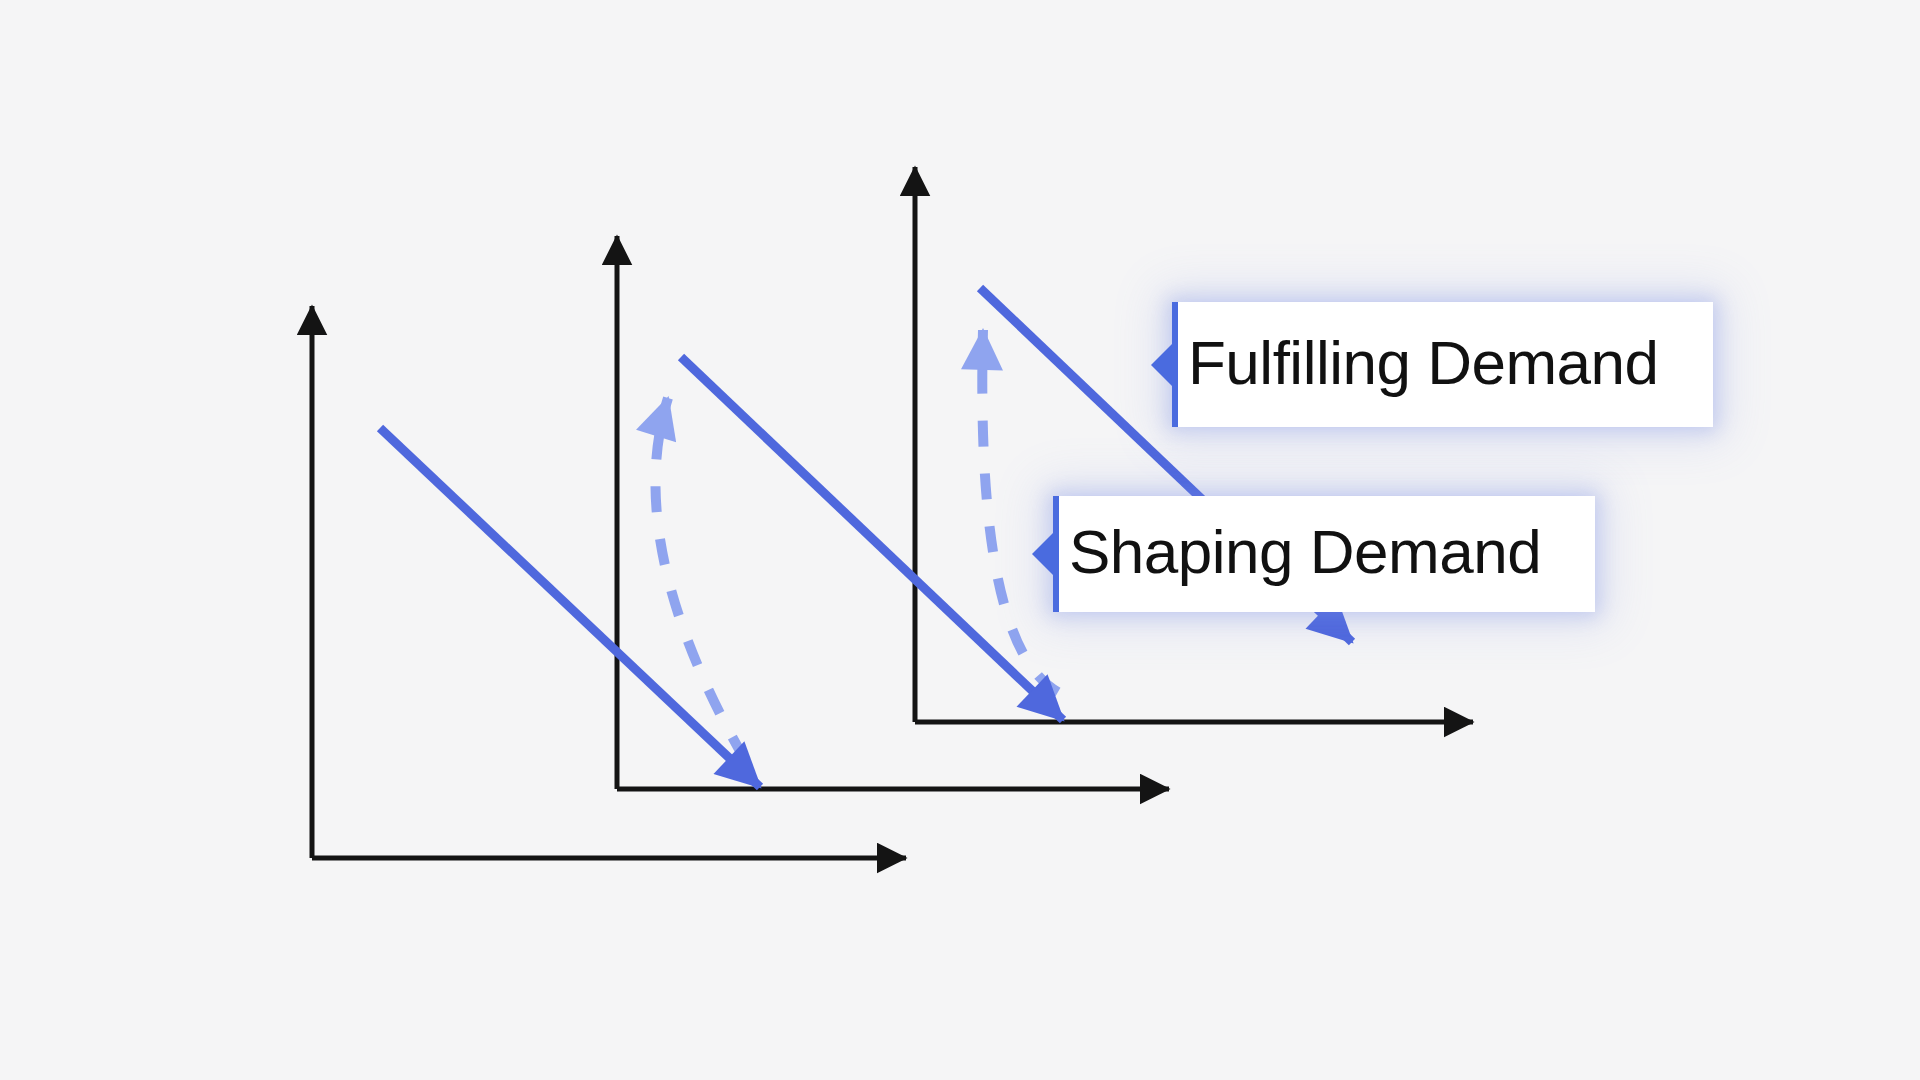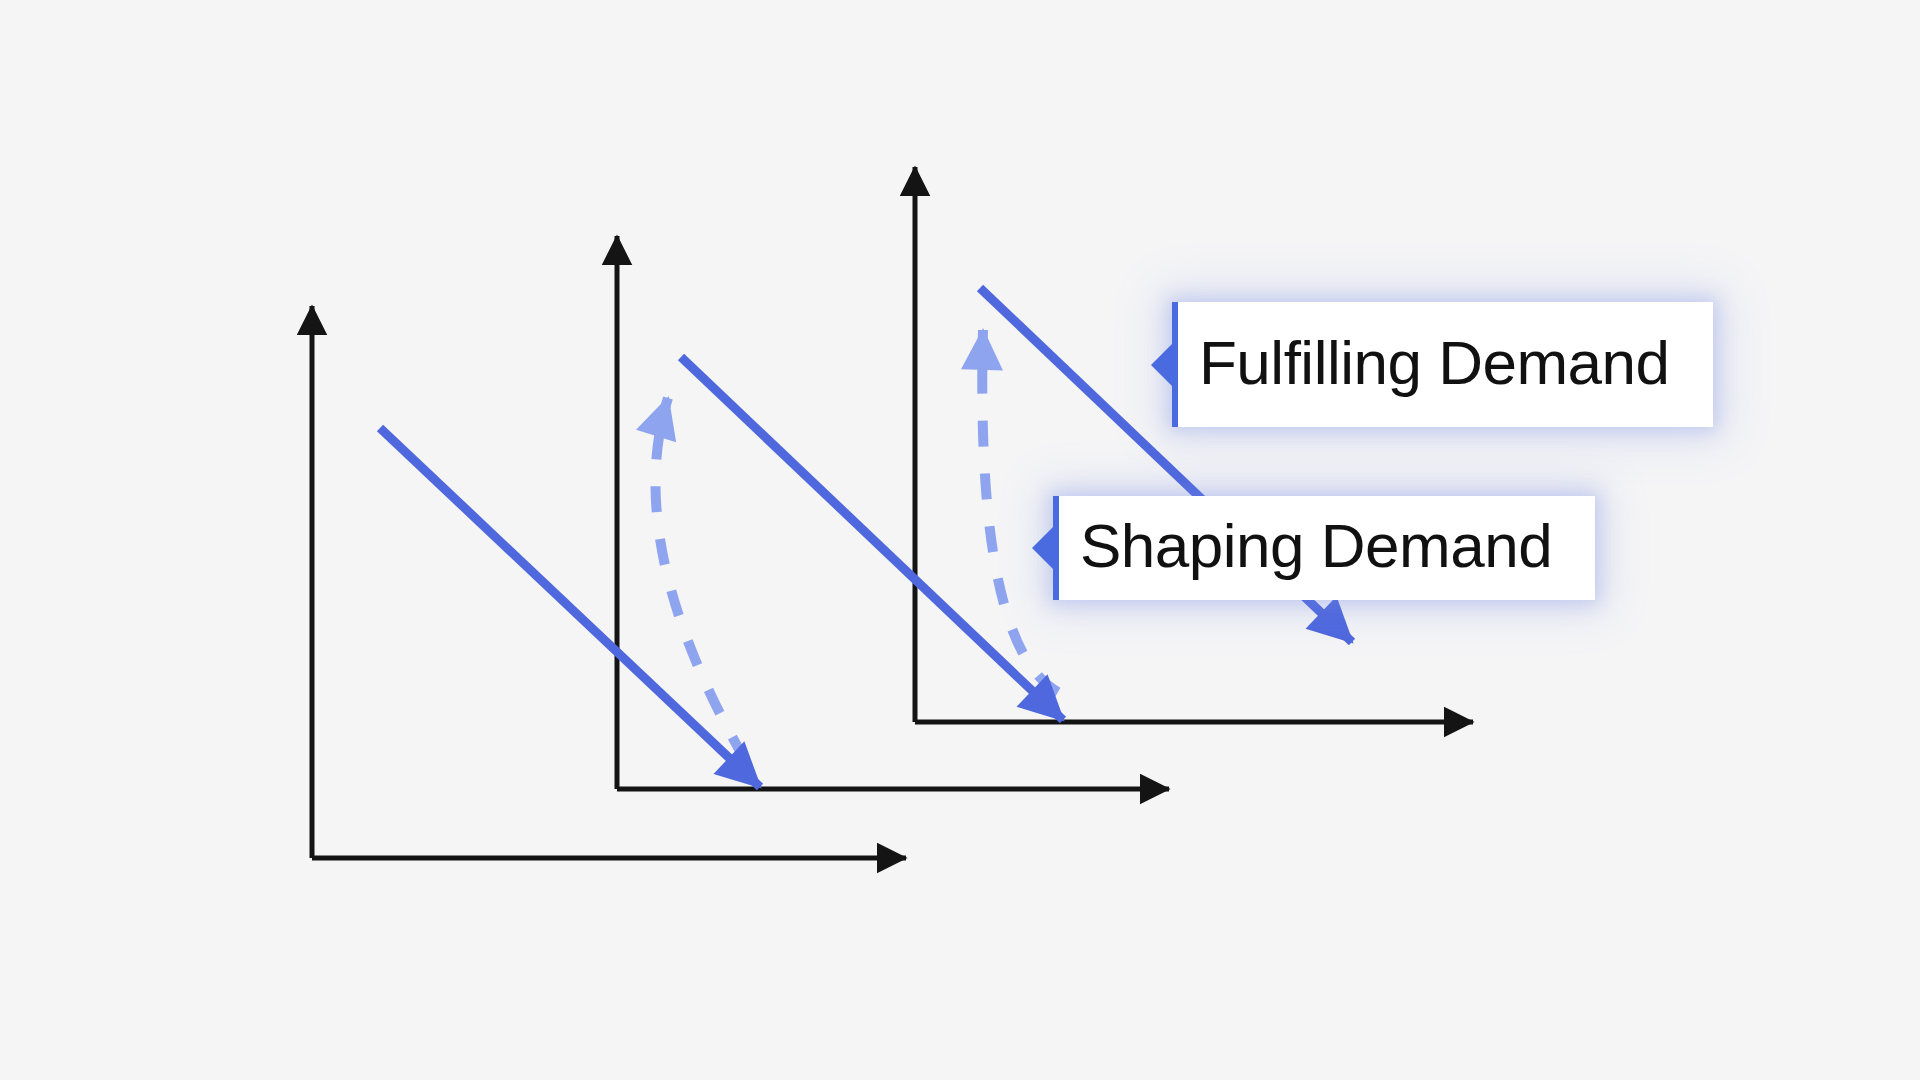--- a/index.html
+++ b/index.html
@@ -61,35 +61,35 @@
     height: 0;
     border-top: 27px solid transparent;
     border-bottom: 27px solid transparent;
     border-right: 27px solid var(--label-accent, #4a6bdf);
   }
   .label-box .label-text {
     font-size: 62px;
     line-height: 1;
     letter-spacing: -0.5px;
     color: var(--label-text, #111111);
-    padding-left: 21px;
+    padding-left: 10px;
     padding-bottom: 4px;
     white-space: nowrap;
   }
   .label-fulfilling {
     left: 1172px;
     top: 302px;
     width: 541px;
     height: 125px;
   }
   .label-shaping {
     left: 1053px;
     top: 496px;
     width: 542px;
-    height: 104px;
+    height: 116px;
   }
 </style>
 </head>
 <body>
 
 <div class="canvas">
 
   <svg class="diagram" width="1920" height="1080" viewBox="0 0 1920 1080">
     <defs>
       <marker id="axisArrow" viewBox="0 0 10 10" refX="9.5" refY="5" markerWidth="6.2" markerHeight="6.2" orient="auto" markerUnits="strokeWidth">

